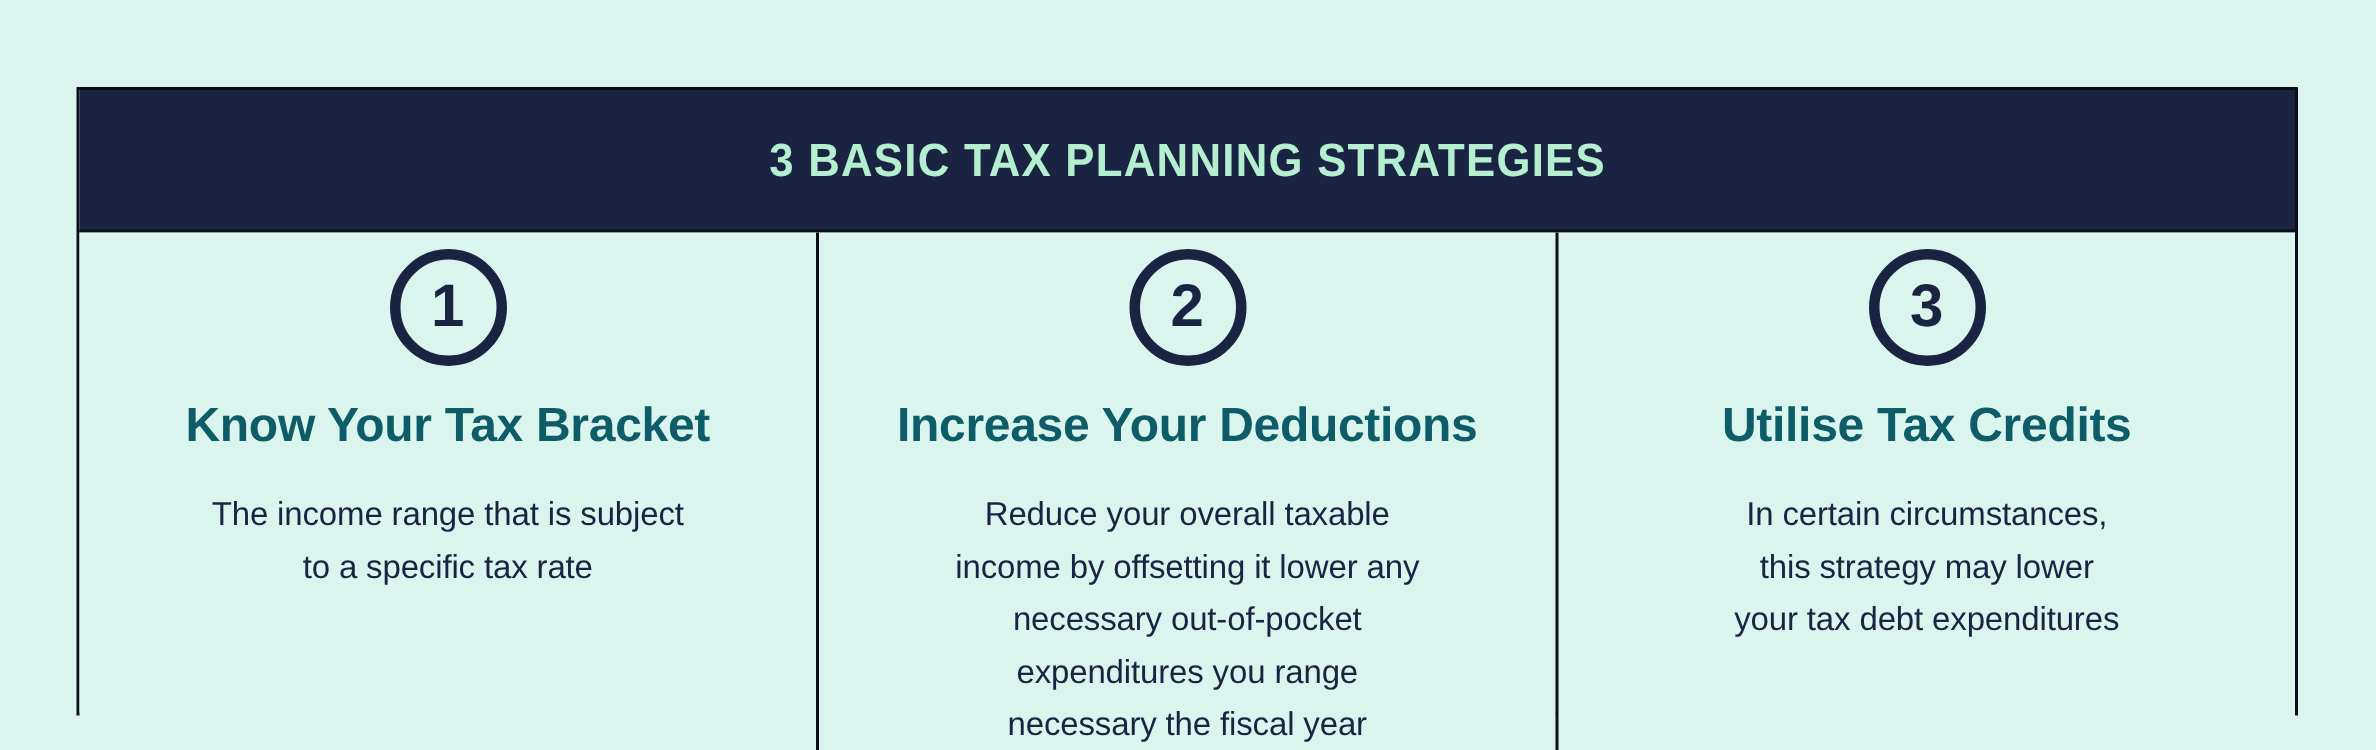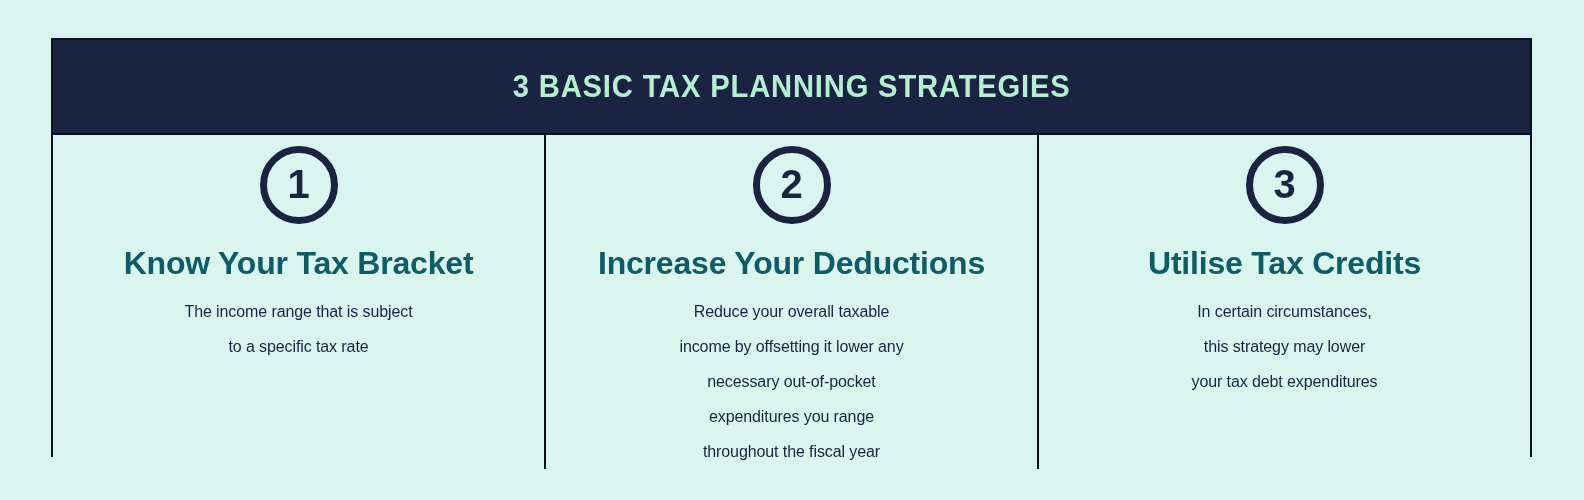--- a/index.html
+++ b/index.html
@@ -10,21 +10,21 @@
     width: 1584px;
     height: 500px;
     background: #daf5ee;
     font-family: "Liberation Sans", sans-serif;
     overflow: hidden;
   }
 
   #infographic {
     position: absolute;
     left: 51px;
-    top: 38px;
+    top: 58px;
     width: 1481px;
     height: 419px;
     box-sizing: border-box;
     border: 2px solid #0b0f1a;
     display: flex;
     flex-direction: column;
     background: #daf5ee;
   }
 
   
@@ -91,23 +91,23 @@
     margin-top: 22px;
     color: #0d5c68;
     font-size: 32px;
     font-weight: bold;
     line-height: 1.1;
     text-align: center;
     letter-spacing: -0.2px;
     white-space: nowrap;
   }
   .col-body {
-    margin-top: 13px;
+    margin-top: 24px;
     color: #1a2342;
-    font-size: 16px;
+    font-size: 22px;
     font-weight: normal;
     line-height: 35px;
     text-align: center;
     letter-spacing: -0.1px;
     max-width: 430px;
   }
 </style>
 </head>
 <body>
 
@@ -133,21 +133,21 @@
     <div class="column">
       <div class="badge">
         <span class="badge-number">2</span>
       </div>
       <div class="col-heading">Increase Your Deductions</div>
       <div class="col-body">
         <div>Reduce your overall taxable</div>
         <div>income by offsetting it lower any</div>
         <div>necessary out-of-pocket</div>
         <div>expenditures you range</div>
-        <div>throughout the fiscal year</div>
+        <div>necessary the fiscal year</div>
       </div>
     </div>
 
     <div class="column">
       <div class="badge">
         <span class="badge-number">3</span>
       </div>
       <div class="col-heading">Utilise Tax Credits</div>
       <div class="col-body">
         <div>In certain circumstances,</div>

